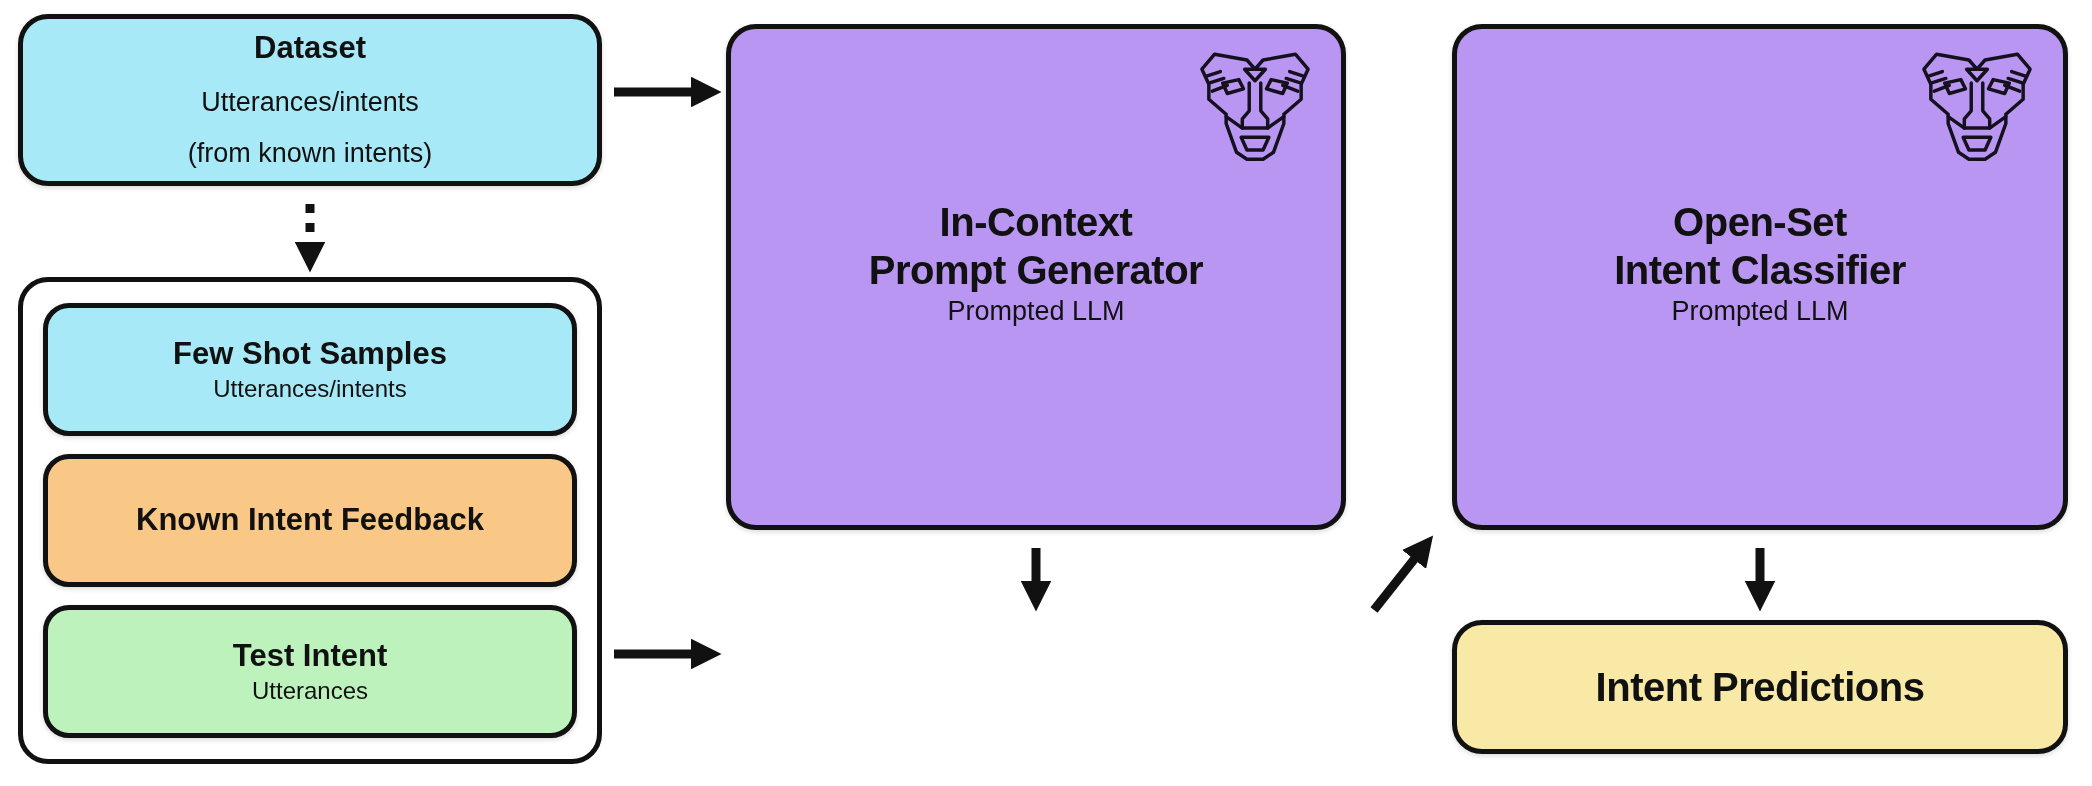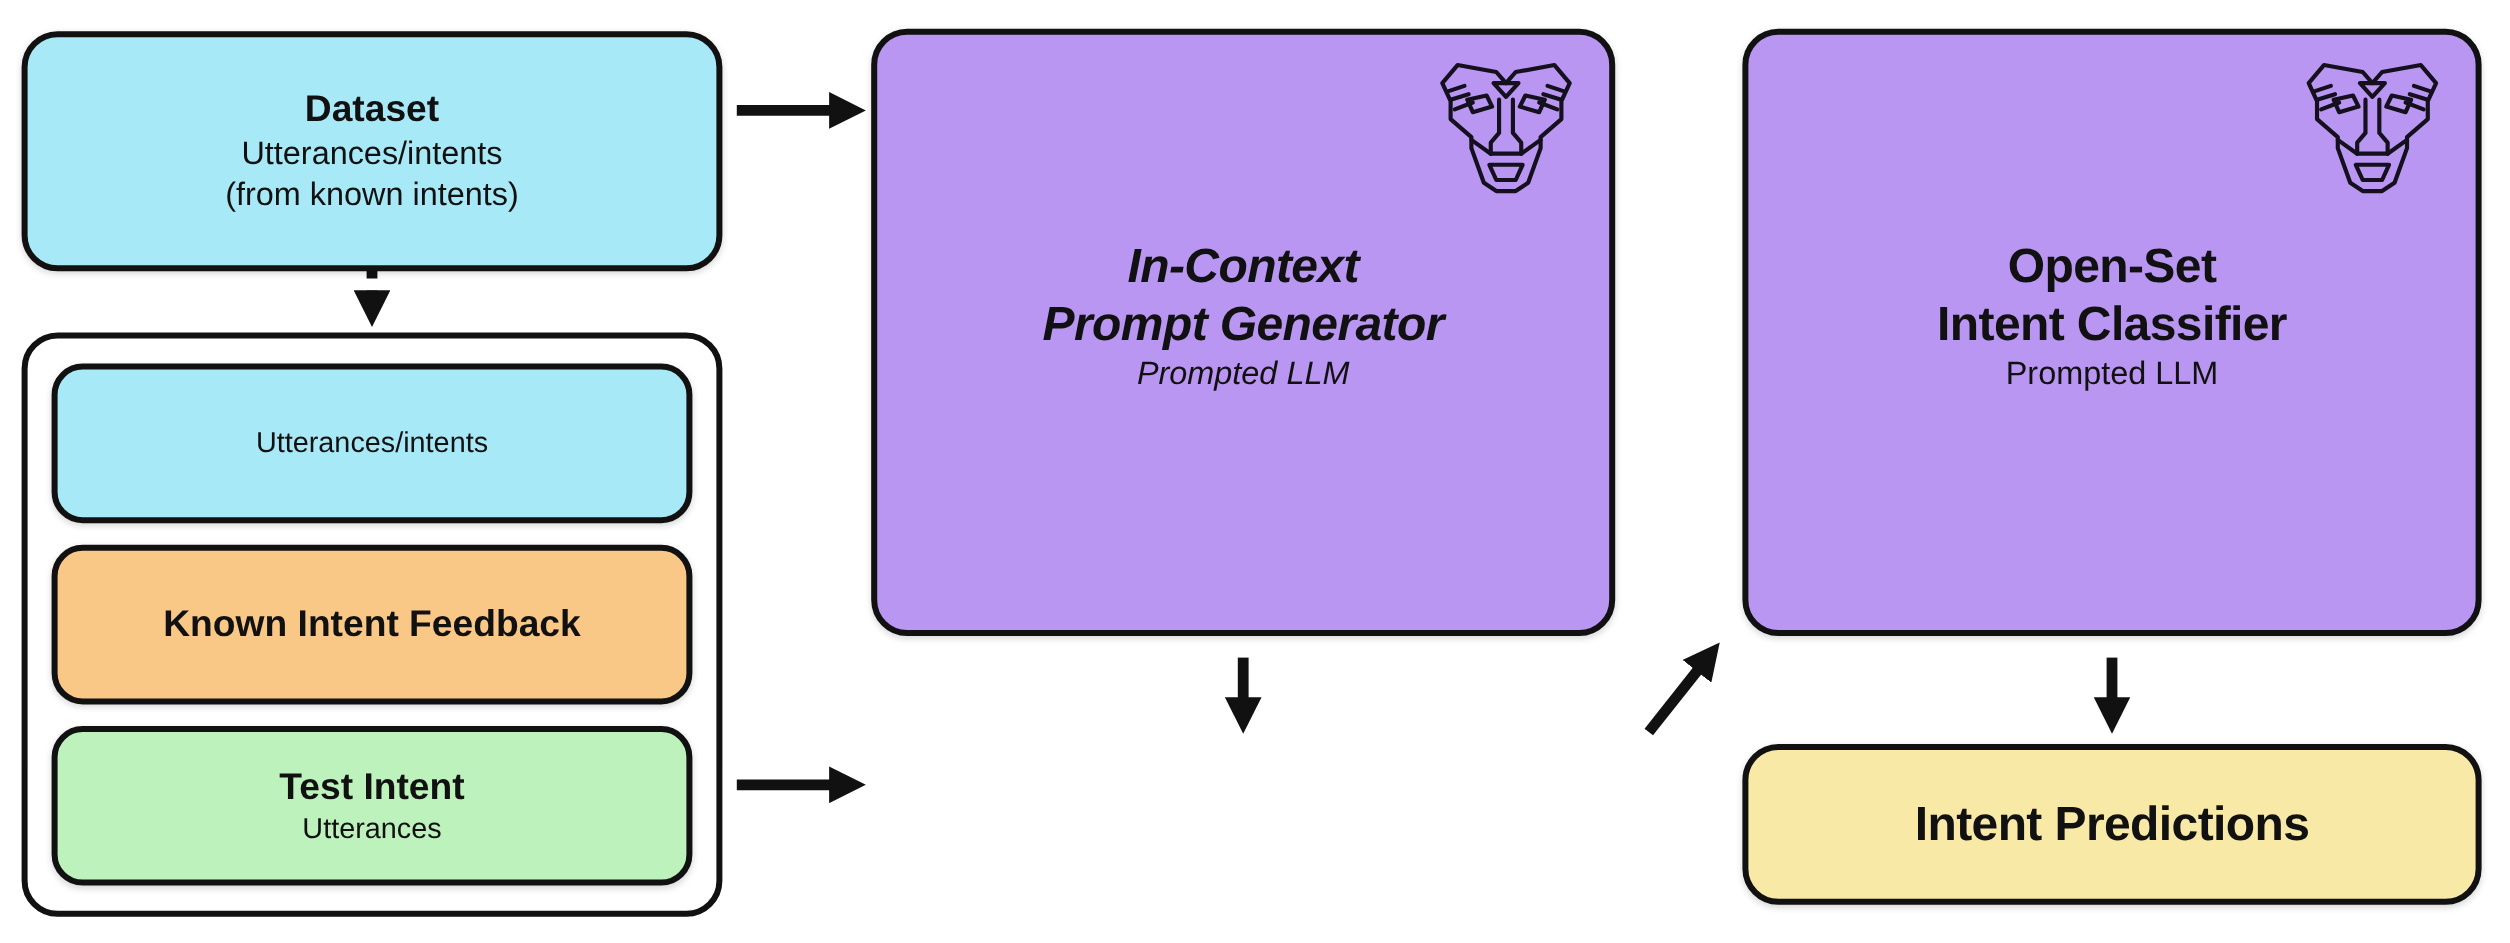--- a/index.html
+++ b/index.html
@@ -23,21 +23,21 @@
     box-shadow:0 2px 5px rgba(0,0,0,0.15);
   }
   .r-lg{border-radius:30px;}
   .r-md{border-radius:26px;}
   .title-xl{font-size:40px;font-weight:bold;line-height:1.2;letter-spacing:-0.5px;}
   .title-md{font-size:31px;font-weight:bold;line-height:1.25;}
   .sub{font-size:27px;line-height:1.28;font-weight:normal;}
   .sub-sm{font-size:24px;line-height:1.3;font-weight:normal;}
 
   
-  .dataset-box{left:18px;top:26px;width:584px;height:200px;}
+  .dataset-box{left:18px;top:14px;width:584px;height:172px;gap:17px;}
   .container-box{
     left:18px;top:277px;width:584px;height:487px;
     background:#fff;
     justify-content:space-between;
     padding:21px 20px;
     box-shadow:none;
   }
   .inner-node{
     position:relative;
     width:100%;height:133px;
@@ -82,32 +82,33 @@
   </svg>
 
   <div class="node r-lg dataset-box" style="background: rgb(168, 233, 247);">
     <div class="title-md">Dataset</div>
     <div class="sub">Utterances/intents</div>
     <div class="sub">(from known intents)</div>
   </div>
 
   <div class="node r-lg container-box">
     <div class="node r-md inner-node" style="background: rgb(168, 233, 247);">
+      <div class="title-md">Few Shot Samples</div>
       <div class="sub-sm">Utterances/intents</div>
     </div>
     <div class="node r-md inner-node" style="background: rgb(249, 200, 135);">
       <div class="title-md">Known Intent Feedback</div>
     </div>
     <div class="node r-md inner-node" style="background: rgb(189, 242, 188);">
       <div class="title-md">Test Intent</div>
       <div class="sub-sm">Utterances</div>
     </div>
   </div>
 
-  <div class="node r-lg icg-box" style="background: rgb(185, 150, 242); font-style: italic;">
+  <div class="node r-lg icg-box" style="background: rgb(185, 150, 242);">
     <span class="bot-icon">
       <svg viewBox="0 0 100 104" xmlns="http://www.w3.org/2000/svg" fill="none" stroke="#15101d" stroke-width="3" stroke-linejoin="round" stroke-linecap="round">
         <path d="M4 21 L15 8 L43 13 L50 21 L57 13 L85 8 L96 21 L90 34 L90 47 L75 60 L75 68 L66 93 L57 99 L43 99 L34 93 L25 68 L25 60 L10 47 L10 34 Z"></path>
         <path d="M41 21 L59 21 L50 31 Z"></path>
         <path d="M22 33 L36 30 L40 38 L26 42 Z"></path>
         <path d="M78 33 L64 30 L60 38 L74 42 Z"></path>
         <path d="M8 27 L20 23"></path>
           <path d="M10 33 L23 29"></path>
           <path d="M13 40 L26 35"></path>
         <path d="M92 27 L80 23"></path>

